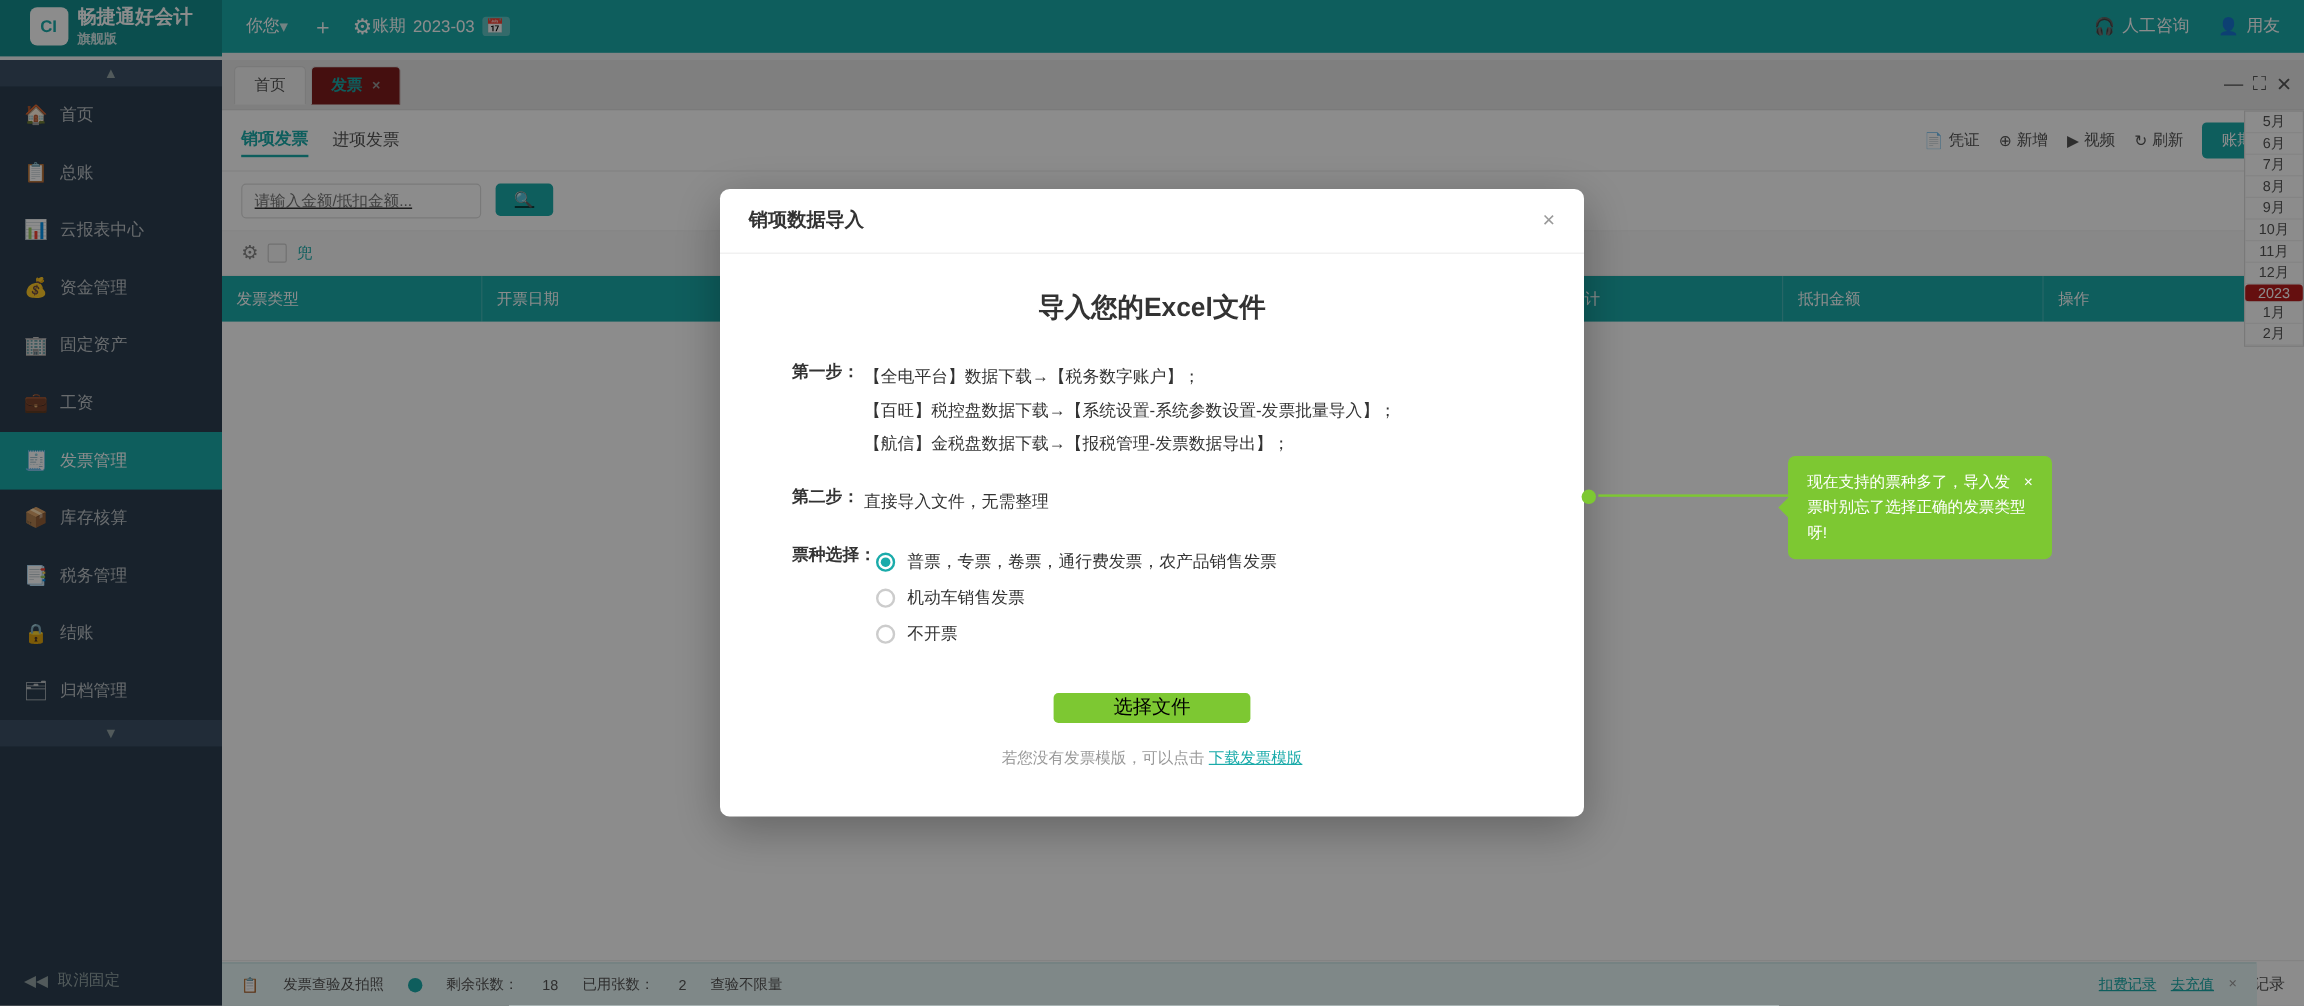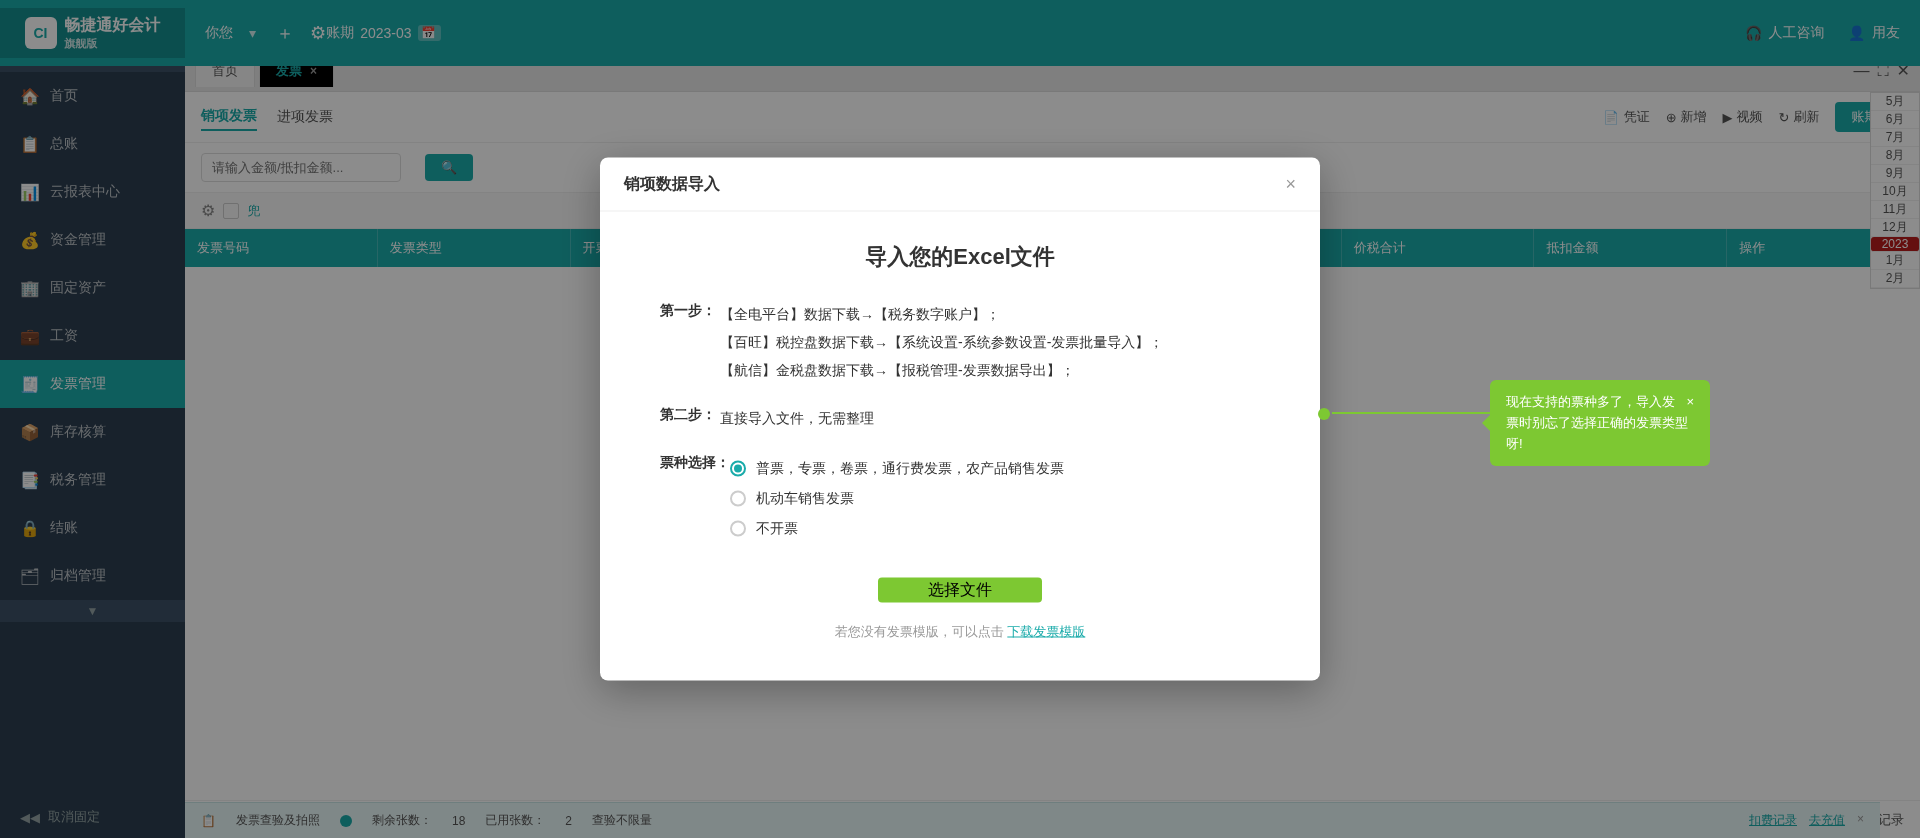--- a/index.html
+++ b/index.html
@@ -1,33 +1,33 @@
 <!DOCTYPE html>
 <html><head>
   <meta charset="utf-8">
   <style>
     * { box-sizing: border-box; margin: 0; padding: 0; }
     body { font-family: "Microsoft YaHei", "PingFang SC", sans-serif; font-size: 14px; background: #f0f2f5; overflow: hidden; width: 1920px; height: 838px; }
 
     
     .top-header {
-      position: fixed; top: 0; left: 0; right: 0; height: 66px;
+      position: fixed; top: 0; left: 0; right: 0; height: 44px;
       background: #1aabaa; display: flex; align-items: center; z-index: 100;
     }
     .app-logo {
       width: 185px; height: 50px; background: #148f8e;
       display: flex; align-items: center; justify-content: center;
       color: white; font-size: 16px; font-weight: bold; flex-shrink: 0;
     }
     .app-logo .logo-icon {
       width: 32px; height: 32px; background: white; border-radius: 6px;
       display: flex; align-items: center; justify-content: center;
       color: #1aabaa; font-weight: bold; font-size: 14px; margin-right: 8px;
     }
-    .header-company { color: white; font-size: 14px; margin-left: 20px; display: flex; align-items: center; gap: 16px; }
+    .header-company { color: white; font-size: 14px; margin-left: 20px; display: flex; align-items: center; gap: 0; }
     .header-company .chevron { color: white; opacity: 0.8; }
     .header-actions { display: flex; align-items: center; gap: 16px; margin-left: 20px; }
     .header-btn { color: white; background: none; border: none; cursor: pointer; font-size: 18px; }
     .header-period { color: white; font-size: 14px; display: flex; align-items: center; gap: 6px; }
     .header-period .period-icon { background: rgba(255,255,255,0.3); border-radius: 3px; padding: 1px 4px; font-size: 12px; }
     .header-right { margin-left: auto; display: flex; align-items: center; gap: 24px; padding-right: 20px; color: white; font-size: 14px; }
     .header-right-item { display: flex; align-items: center; gap: 6px; cursor: pointer; }
 
     
     .sidebar {
@@ -54,33 +54,33 @@
     
     .tab-bar {
       background: #e8e8e8; display: flex; align-items: center; height: 42px;
       border-bottom: 1px solid #ddd; flex-shrink: 0; padding: 0 10px; gap: 4px;
     }
     .tab-item {
       height: 32px; padding: 0 16px; display: flex; align-items: center; gap: 8px;
       background: #f5f5f5; border-radius: 4px 4px 0 0; cursor: pointer; font-size: 13px; color: #555;
       border: 1px solid #ddd; border-bottom: none;
     }
-    .tab-item.active { background: #000000; color: #1aabaa; font-weight: bold; }
+    .tab-item.active { background: #7f1d1d; color: #1aabaa; font-weight: bold; }
     .tab-close { color: #999; font-size: 12px; cursor: pointer; }
 
     
     .invoice-area { flex: 1; background: white; display: flex; flex-direction: column; overflow: hidden; }
     .invoice-toolbar { display: flex; align-items: center; padding: 10px 16px; border-bottom: 1px solid #eee; gap: 20px; }
     .invoice-tab { font-size: 14px; color: #555; cursor: pointer; padding: 4px 0; }
     .invoice-tab.active { color: #1aabaa; border-bottom: 2px solid #1aabaa; font-weight: bold; }
     .invoice-actions { margin-left: auto; display: flex; align-items: center; gap: 16px; }
     .action-btn { display: flex; align-items: center; gap: 4px; cursor: pointer; color: #555; font-size: 13px; }
     .import-btn { background: #1aabaa; color: white; padding: 6px 16px; border-radius: 4px; cursor: pointer; display: flex; align-items: center; gap: 4px; font-size: 13px; }
 
-    .invoice-filter { padding: 10px 16px; border-bottom: 1px solid #eee; display: flex; align-items: center; gap: 24px; }
+    .invoice-filter { padding: 10px 16px; border-bottom: 1px solid #eee; display: flex; align-items: flex-start; gap: 12px; text-decoration: underline; }
     .filter-input { border: 1px solid #ddd; border-radius: 4px; padding: 6px 10px; font-size: 13px; width: 200px; color: #999; }
     .filter-btn { background: #1aabaa; color: white; border: none; border-radius: 4px; padding: 6px 16px; cursor: pointer; font-size: 13px; display: flex; align-items: center; gap: 4px; }
 
     .invoice-table { flex: 1; overflow: auto; }
     .table-header { display: flex; background: #1aabaa; color: white; font-size: 13px; }
     .th { padding: 10px 12px; flex: 1; border-right: 1px solid rgba(255,255,255,0.2); }
 
     
     .bottom-status {
       position: fixed; bottom: 0; left: 185px; right: 40px; height: 36px;
@@ -312,21 +312,20 @@
     </div>
 
     <div class="filter-gear-row">
       <span class="gear-icon">⚙</span>
       <span class="checkbox-icon"></span>
       <span style="font-size:13px;color:#1aabaa;cursor:pointer;">兜</span>
     </div>
 
     <div class="invoice-table">
       <div class="table-header">
-        <div class="th">发票号码</div>
         <div class="th">发票类型</div>
         <div class="th">开票日期</div>
         <div class="th">购买方</div>
         <div class="th">金额</div>
         <div class="th">税额</div>
         <div class="th">价税合计</div>
         <div class="th">抵扣金额</div>
         <div class="th">操作</div>
       </div>
 

